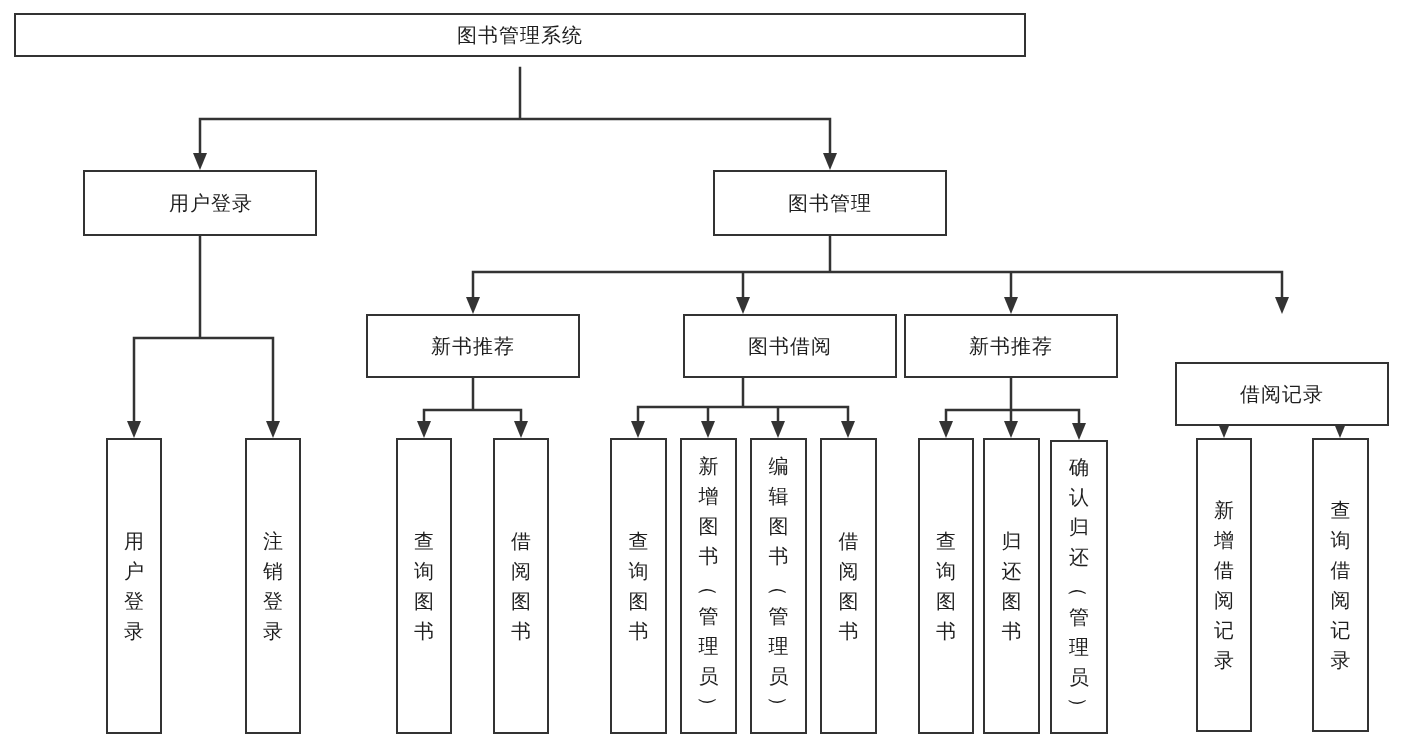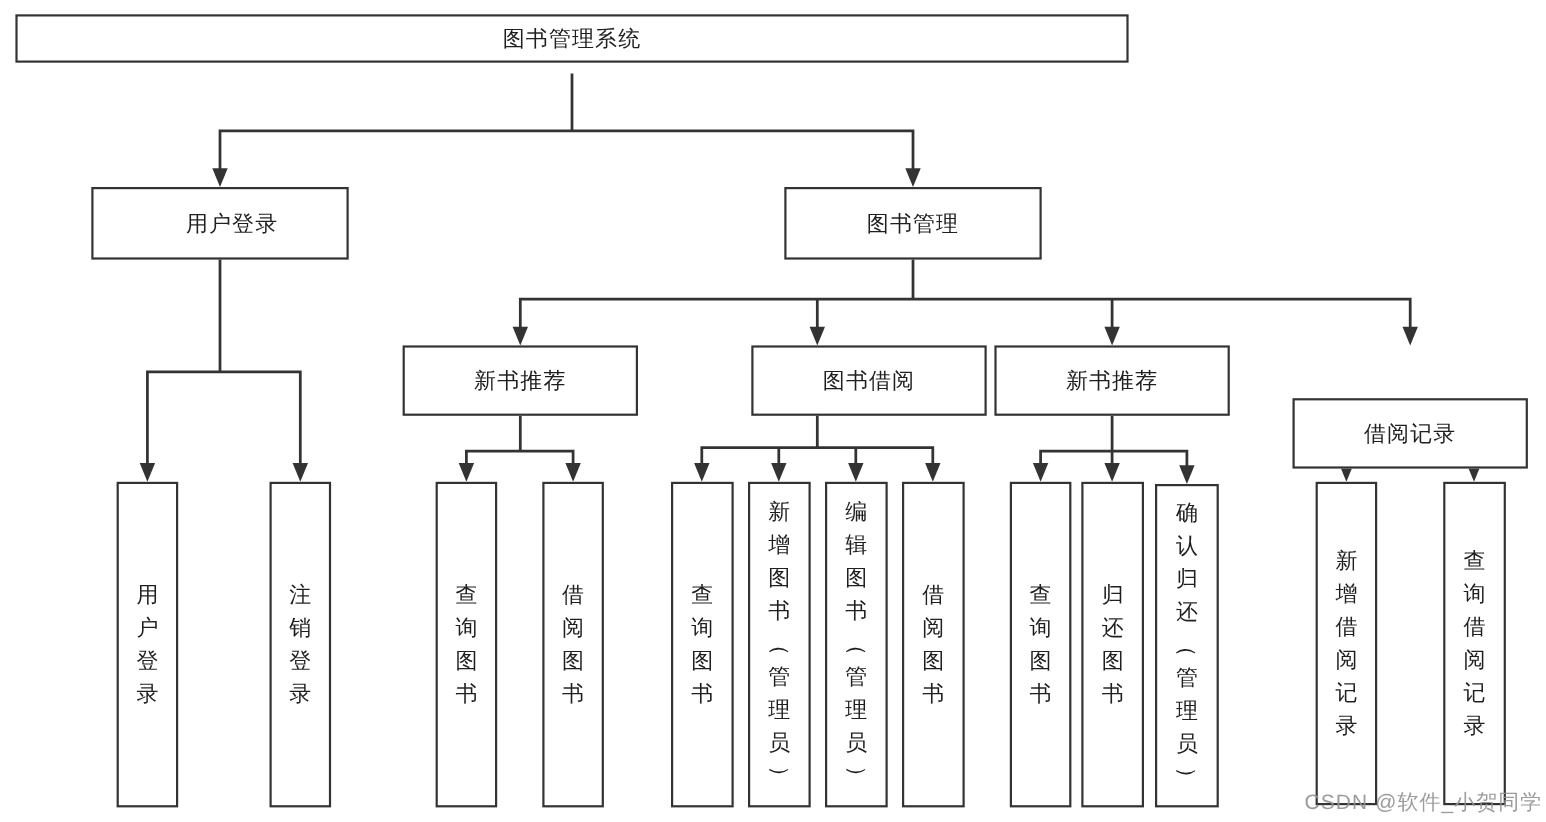--- a/index.html
+++ b/index.html
@@ -248,14 +248,13 @@
     </div>
   <div class="node leaf" id="l-e2">
       <span class="vchar">查</span>
       <span class="vchar">询</span>
       <span class="vchar">借</span>
       <span class="vchar">阅</span>
       <span class="vchar">记</span>
       <span class="vchar">录</span>
     </div>
 
-  <div id="watermark">CSDN @软件_小贺同学</div>
 </div>
 
 </body></html>

